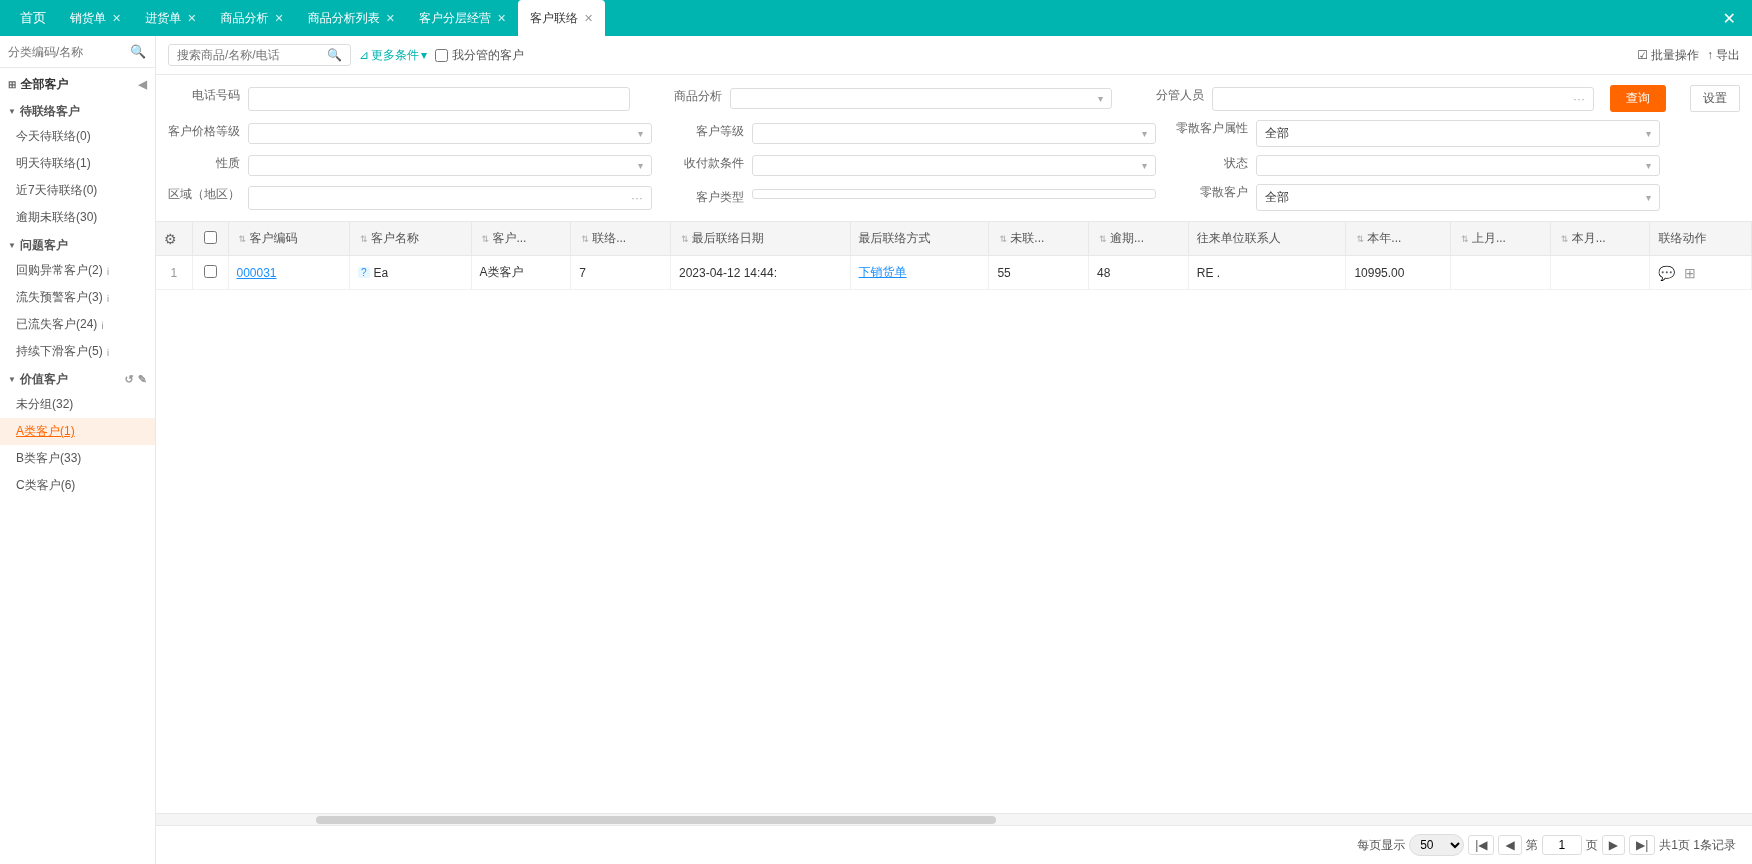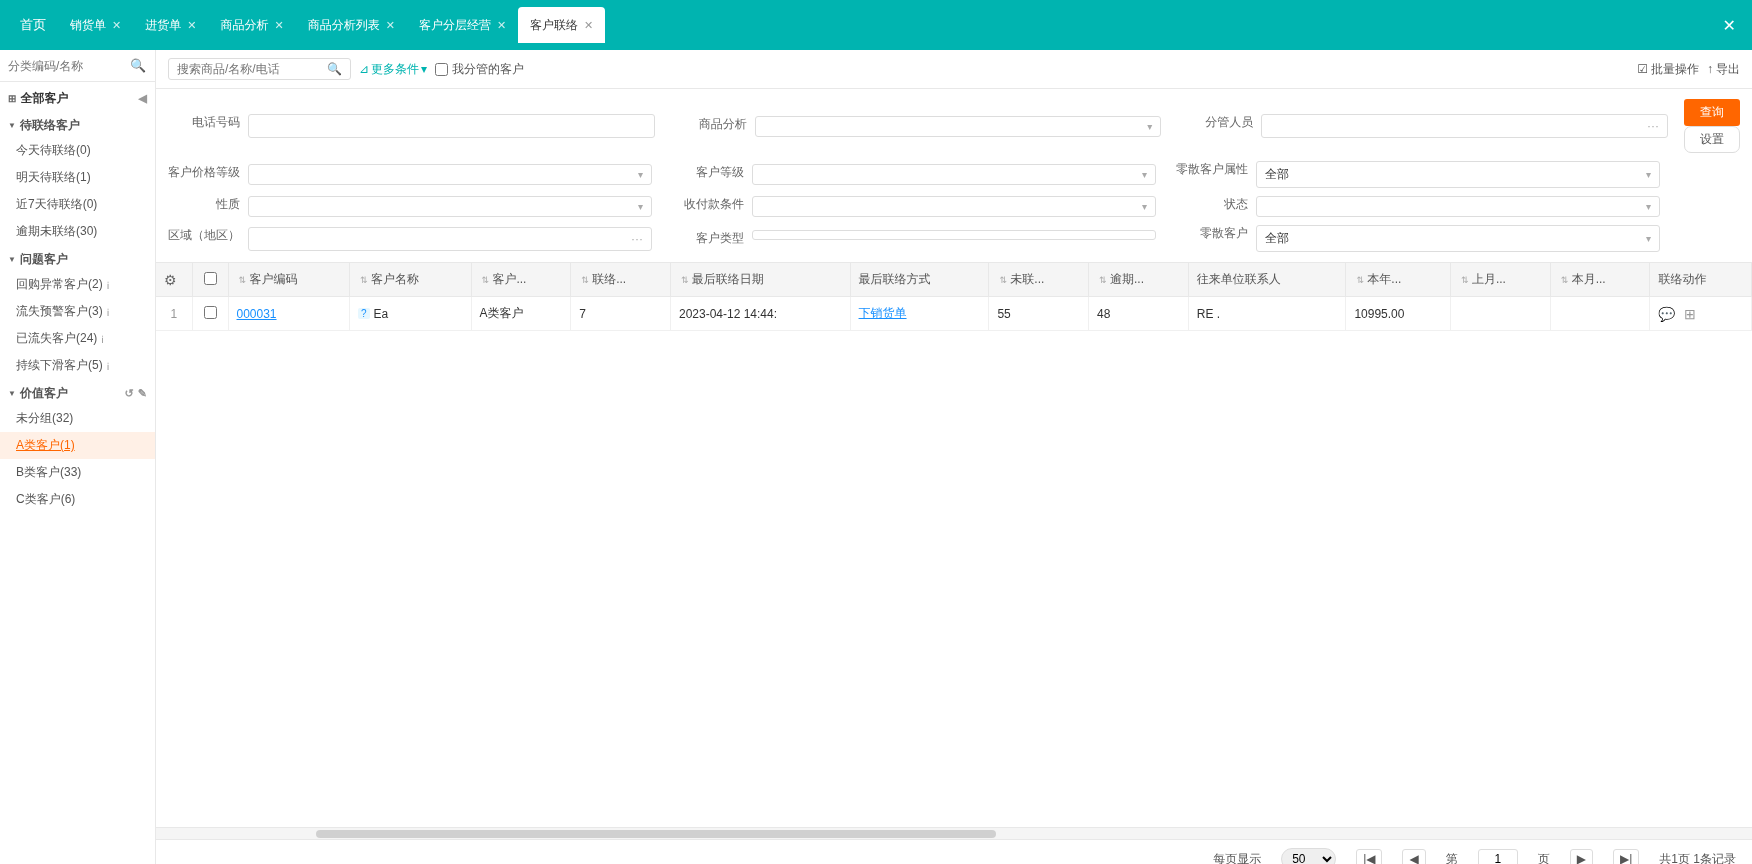--- a/index.html
+++ b/index.html
@@ -1,21 +1,21 @@
 <!DOCTYPE html>
 <html><head>
   <meta charset="utf-8">
   <style>
     * { box-sizing: border-box; margin: 0; padding: 0; font-family: 'Microsoft YaHei', Arial, sans-serif; font-size: 12px; }
     body { background: #f0f2f5; width: 1752px; height: 864px; overflow: hidden; }
 
     
     .top-nav {
       background: #00b4b0;
-      height: 50px;
+      height: 36px;
       display: flex;
       align-items: center;
       padding: 0 8px;
       color: white;
     }
     .nav-tab {
       display: flex;
       align-items: center;
       padding: 0 12px;
       height: 36px;
@@ -255,21 +255,21 @@
       border-radius: 3px;
       padding: 5px 16px;
       cursor: pointer;
       font-size: 12px;
       margin-left: 8px;
     }
     .settings-btn {
       background: white;
       color: #555;
       border: 1px solid #ddd;
-      border-radius: 7px;
+      border-radius: 2px;
       padding: 4px 12px;
       cursor: pointer;
       font-size: 12px;
       margin-left: 8px;
     }
 
     
     .table-container {
       flex: 1;
       background: white;
@@ -311,21 +311,21 @@
     .name-tag { background: #e6f7ff; color: #1890ff; border-radius: 2px; padding: 0 3px; font-size: 10px; }
     .action-cell { display: flex; gap: 8px; align-items: center; }
     .action-icon { color: #999; cursor: pointer; font-size: 14px; }
 
     
     .pagination-bar {
       background: white;
       padding: 8px 16px;
       display: flex;
       align-items: center;
-      gap: 20px;
+      gap: 4px;
       border-top: 1px solid #e8e8e8;
       justify-content: flex-end;
       font-size: 12px;
       color: #555;
     }
     .page-size-select {
       border: 1px solid #ddd;
       border-radius: 11px;
       padding: 2px 6px;
       font-size: 12px;
@@ -519,21 +519,21 @@
           </div>
         </div>
         <div class="filter-divider"></div>
         <div class="filter-field">
           <span class="filter-label">分管人员</span>
           <div class="filter-select">
             <span></span>
             <span class="dots">···</span>
           </div>
         </div>
-        <div style="display:flex;flex-direction:column;margin-left:8px;gap:0">
+        <div style="display:flex;margin-left:8px;gap:16px">
           <button class="query-btn">查询</button>
           <button class="settings-btn">设置</button>
         </div>
       </div>
 
       <div class="filter-row">
         <div class="filter-field">
           <span class="filter-label">客户价格等级</span>
           <div class="filter-select">
             <span></span>

